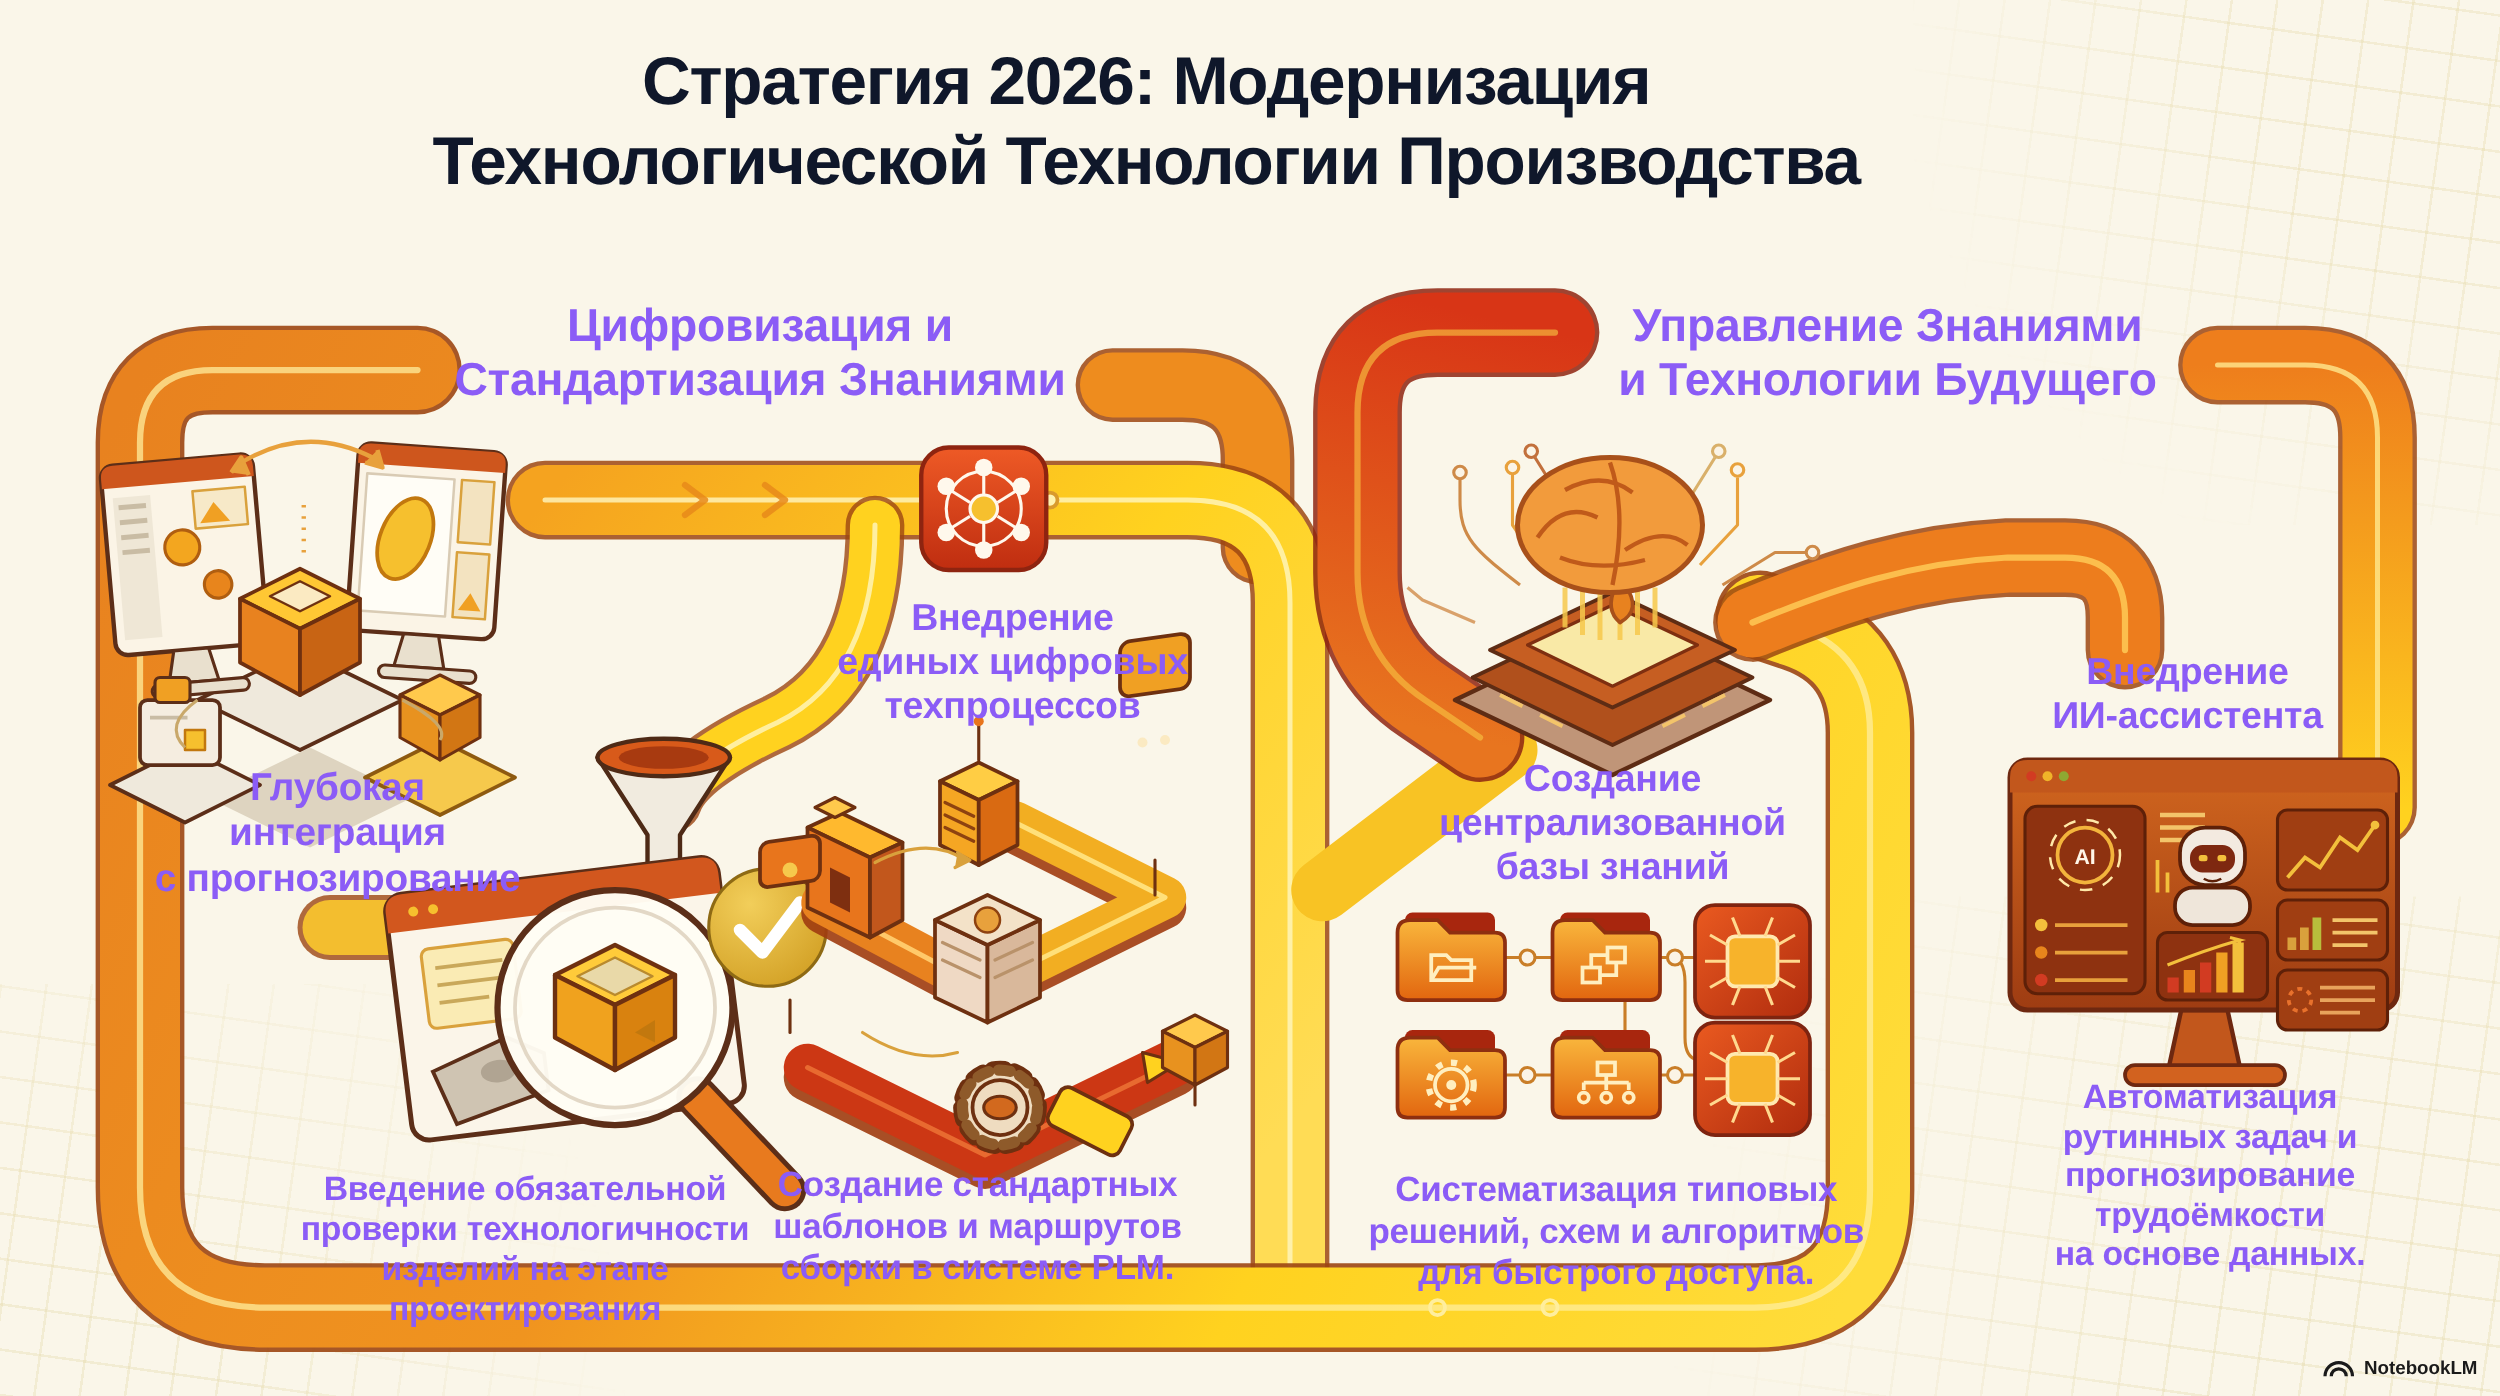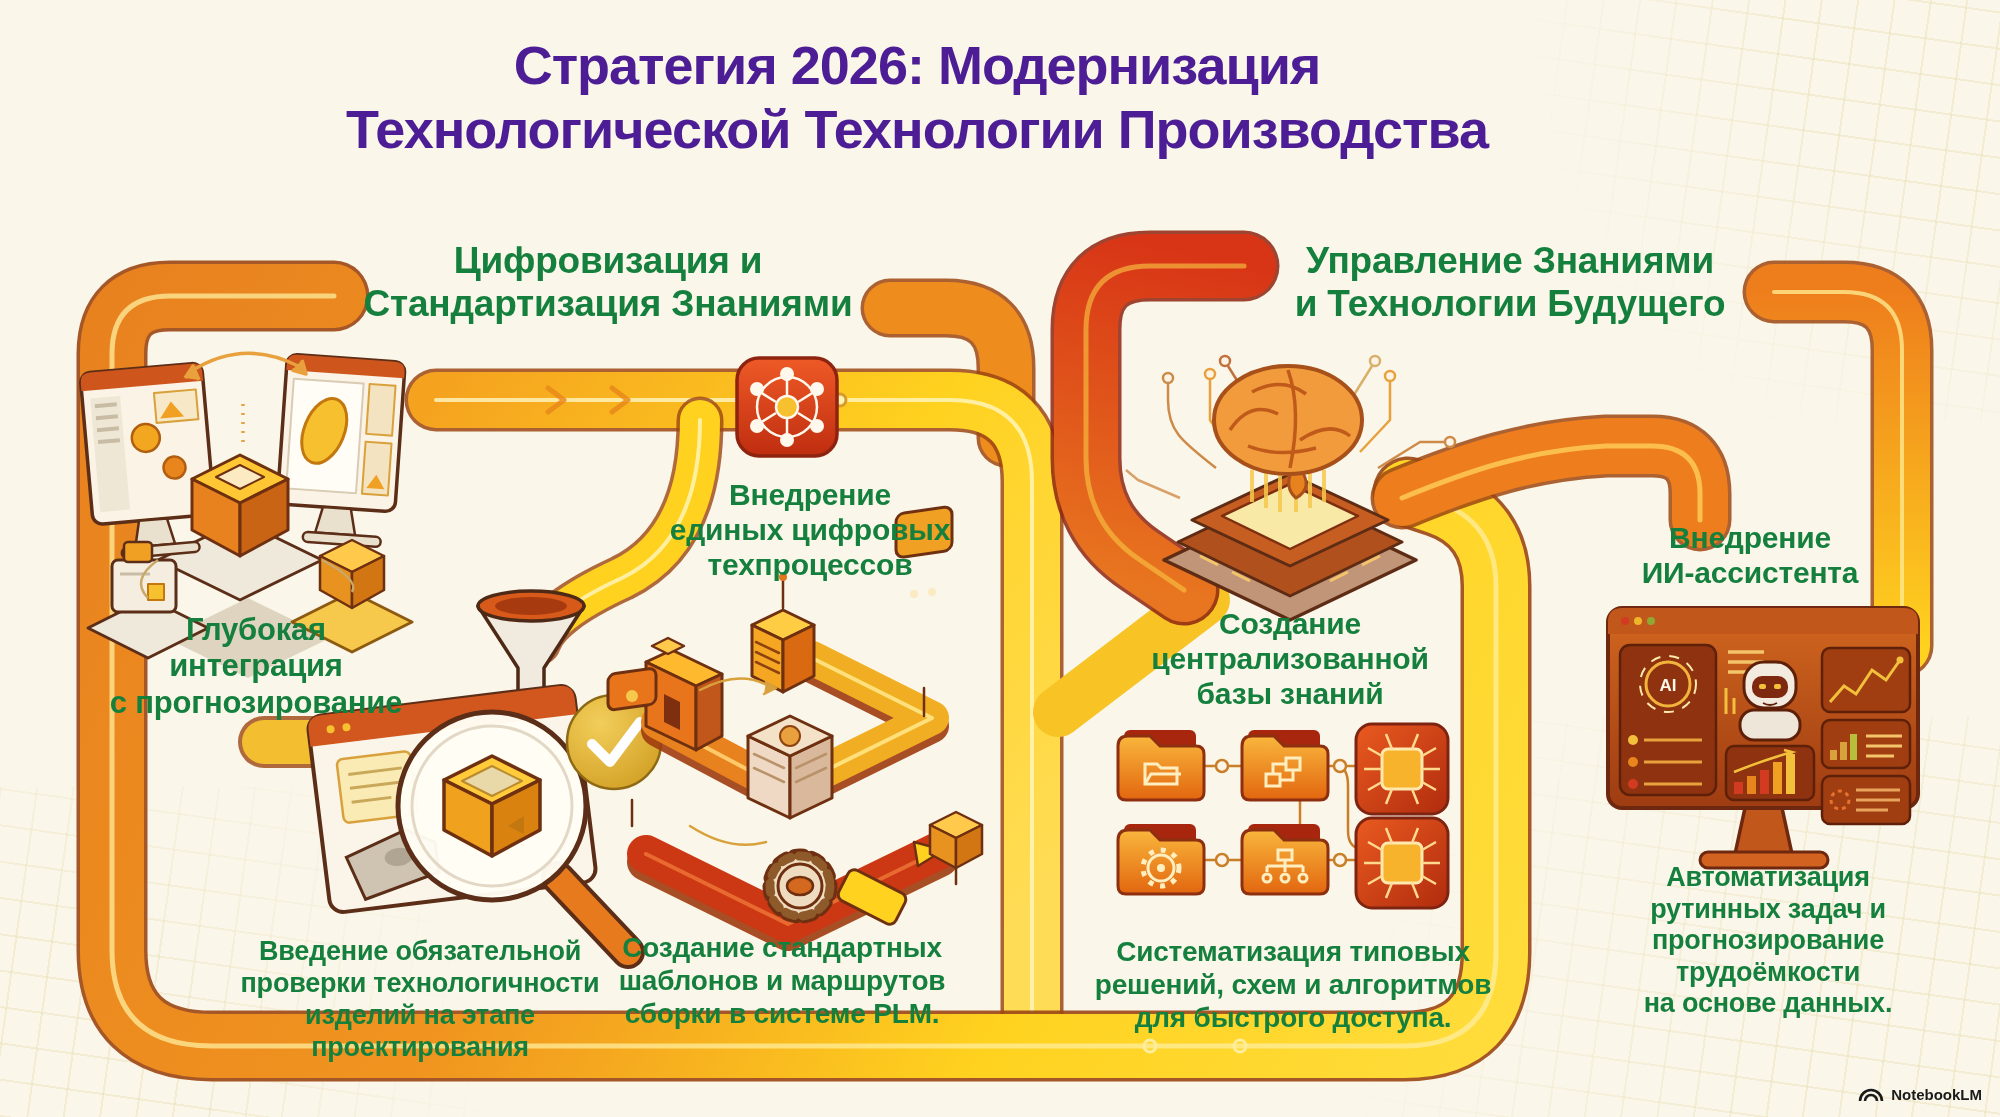--- a/index.html
+++ b/index.html
@@ -15,27 +15,27 @@
   #grid-tr{top:0;right:0;width:470px;height:420px;
     -webkit-mask-image:radial-gradient(circle at 100% 0%, #000 35%, transparent 78%);
     mask-image:radial-gradient(circle at 100% 0%, #000 35%, transparent 78%);}
   #grid-bl{bottom:0;left:0;width:560px;height:330px;
     -webkit-mask-image:radial-gradient(circle at 0% 100%, #000 30%, transparent 78%);
     mask-image:radial-gradient(circle at 0% 100%, #000 30%, transparent 78%);}
   #grid-br{bottom:0;right:0;width:760px;height:400px;
     -webkit-mask-image:radial-gradient(circle at 100% 100%, #000 30%, transparent 78%);
     mask-image:radial-gradient(circle at 100% 100%, #000 30%, transparent 78%);}
   svg#scene{position:absolute;left:0;top:0;}
-  .label{position:absolute;font-weight:800;color:#15803d;text-align:center;
+  .label{position:absolute;font-weight:800;color:#8b5cf6;text-align:center;
     line-height:1.17;letter-spacing:-0.2px;}
   .label div{white-space:nowrap;}
-  #title{top:34px;left:0;width:1834px;font-size:54px;line-height:1.18;letter-spacing:-1px;color:#4c1d95;}
+  #title{top:34px;left:0;width:1834px;font-size:54px;line-height:1.18;letter-spacing:-1px;color:#0f172a;}
   #sec-left{top:240px;left:258px;width:700px;font-size:37px;line-height:1.16;}
   #sec-right{top:240px;left:1160px;width:700px;font-size:37px;line-height:1.16;}
-  #lab-integration{top:612px;left:56px;width:400px;font-size:31px;}
+  #lab-integration{top:612px;left:70px;width:400px;font-size:31px;}
   #lab-digital{top:477px;left:610px;width:400px;font-size:30px;}
   #lab-check{top:908px;left:170px;width:500px;font-size:27px;line-height:1.18;margin-top:28px;}
   #lab-plm{top:932px;left:532px;width:500px;font-size:28px;}
   #lab-kb{top:606px;left:1040px;width:500px;font-size:30px;}
   #lab-sys{top:936px;left:1043px;width:500px;font-size:28px;}
   #lab-ai{top:520px;left:1550px;width:400px;font-size:30px;}
   #lab-auto{top:862px;left:1568px;width:400px;font-size:27px;}
   #branding{position:absolute;right:18px;bottom:12px;display:flex;align-items:center;
     gap:7px;color:#1A1A1A;font-size:15px;font-weight:700;}
 </style>

